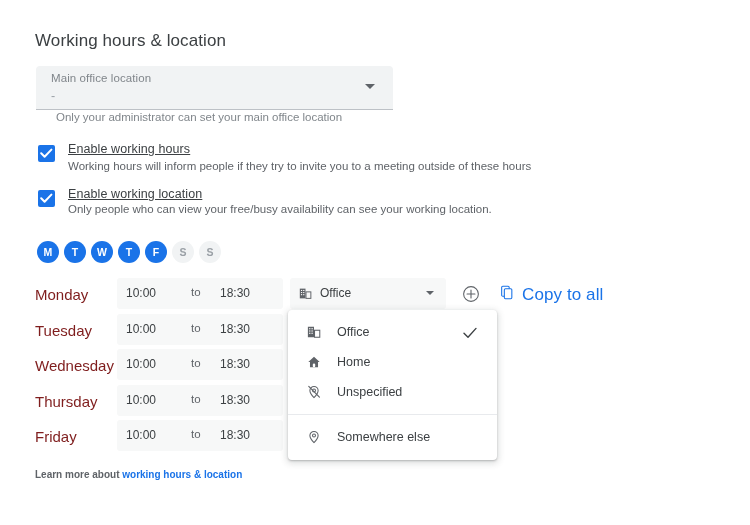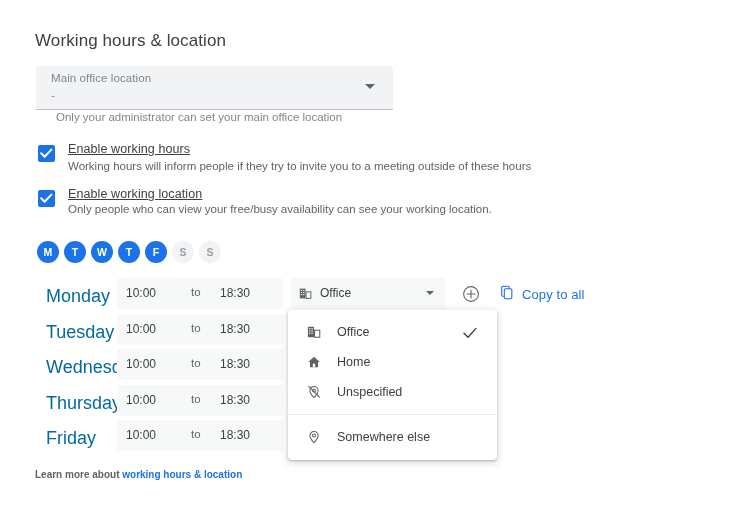--- a/index.html
+++ b/index.html
@@ -66,22 +66,22 @@
     display:flex;align-items:center;justify-content:center;
     font-size:10.5px; font-weight:700; letter-spacing:.2px;
   }
   .chip.on{ background:#1a73e8; color:#ffffff; }
   .chip.off{ background:#f1f3f4; color:#9aa0a6; }
 
   
   .sched{ position:absolute; left:0; top:278px; width:750px; }
   .srow{ position:relative; height:35.5px; }
   .day-name{
-    position:absolute; left:46px; top:8px;
-    font-size:18px; color:#0369a1;
+    position:absolute; left:35px; top:8px;
+    font-size:15px; color:#7f1d1d;
   }
   .time-field{
     position:absolute; left:117px; top:0;
     width:166px; height:31px;
     background:#f7f8f8;
     border-radius:3px;
   }
   .t-start{ position:absolute; left:9px; top:8px; font-size:12px; color:#3c4043; }
   .t-to{ position:absolute; left:74px; top:8px; font-size:11.5px; color:#5f6368; }
   .t-end{ position:absolute; left:103px; top:8px; font-size:12px; color:#3c4043; }
@@ -95,22 +95,22 @@
   .loc-trigger .lt-text{ position:absolute; left:30px; top:8px; font-size:12px; color:#3c4043; }
   .loc-trigger .lt-caret{
     position:absolute; right:12px; top:13px;
     width:0;height:0;border-left:4px solid transparent;border-right:4px solid transparent;
     border-top:4px solid #5f6368;
   }
 
   .add-btn{ position:absolute; left:462px; top:7px; }
   .copy-all{
     position:absolute; left:500px; top:7px;
-    display:flex; align-items:center; gap:7px;
-    color:#1a73e8; font-size:13px; letter-spacing:.1px; cursor:pointer;
+    display:flex; align-items:flex-start; gap:7px;
+    color:#1a73e8; font-size:17px; letter-spacing:.1px; cursor:pointer;
   }
 
   
   .menu{
     position:absolute; left:288px; top:310px;
     width:209px;
     background:#ffffff;
     border-radius:4px;
     box-shadow:0 1px 2px rgba(60,64,67,.3), 0 2px 6px 2px rgba(60,64,67,.15);
     padding:7px 0 8px 0;

